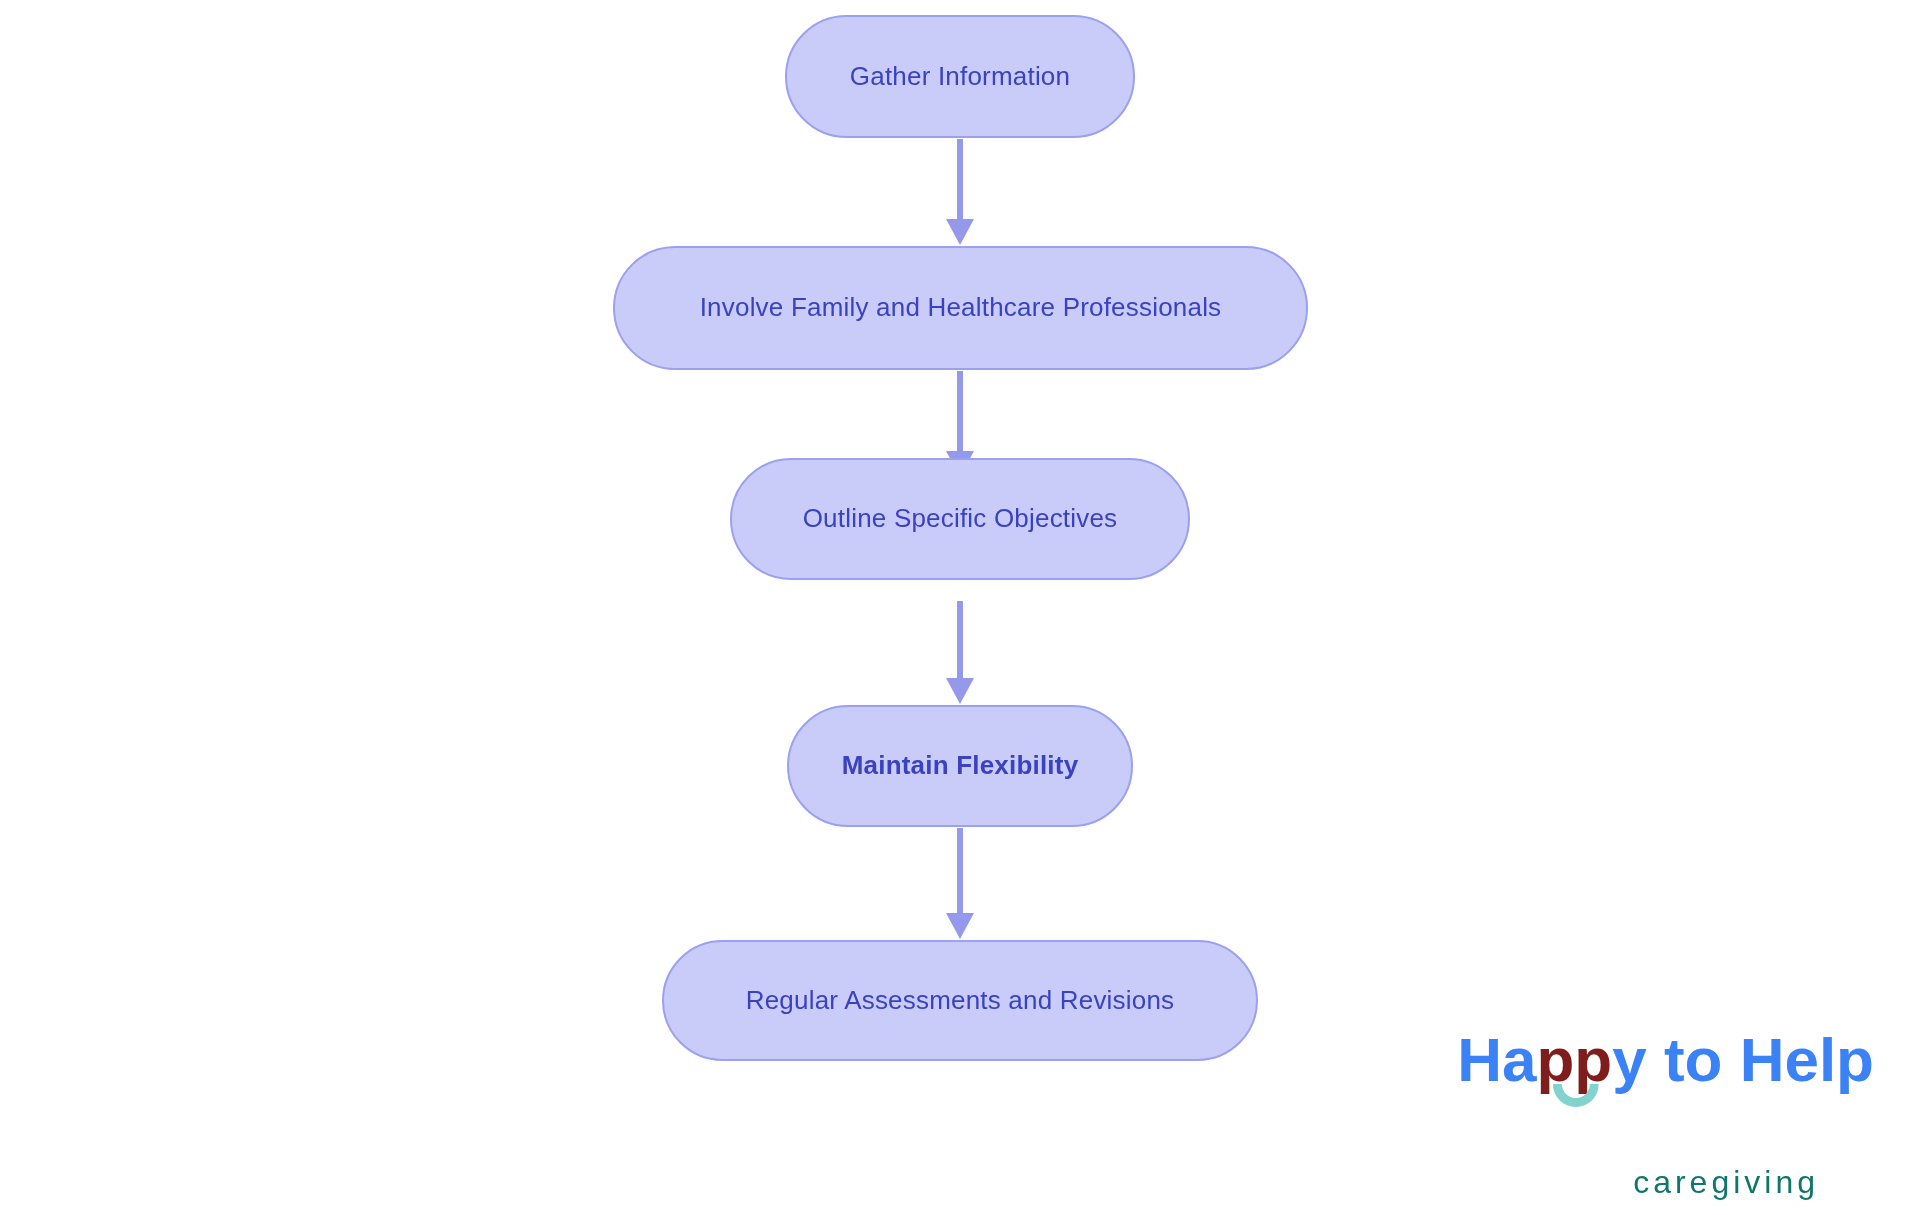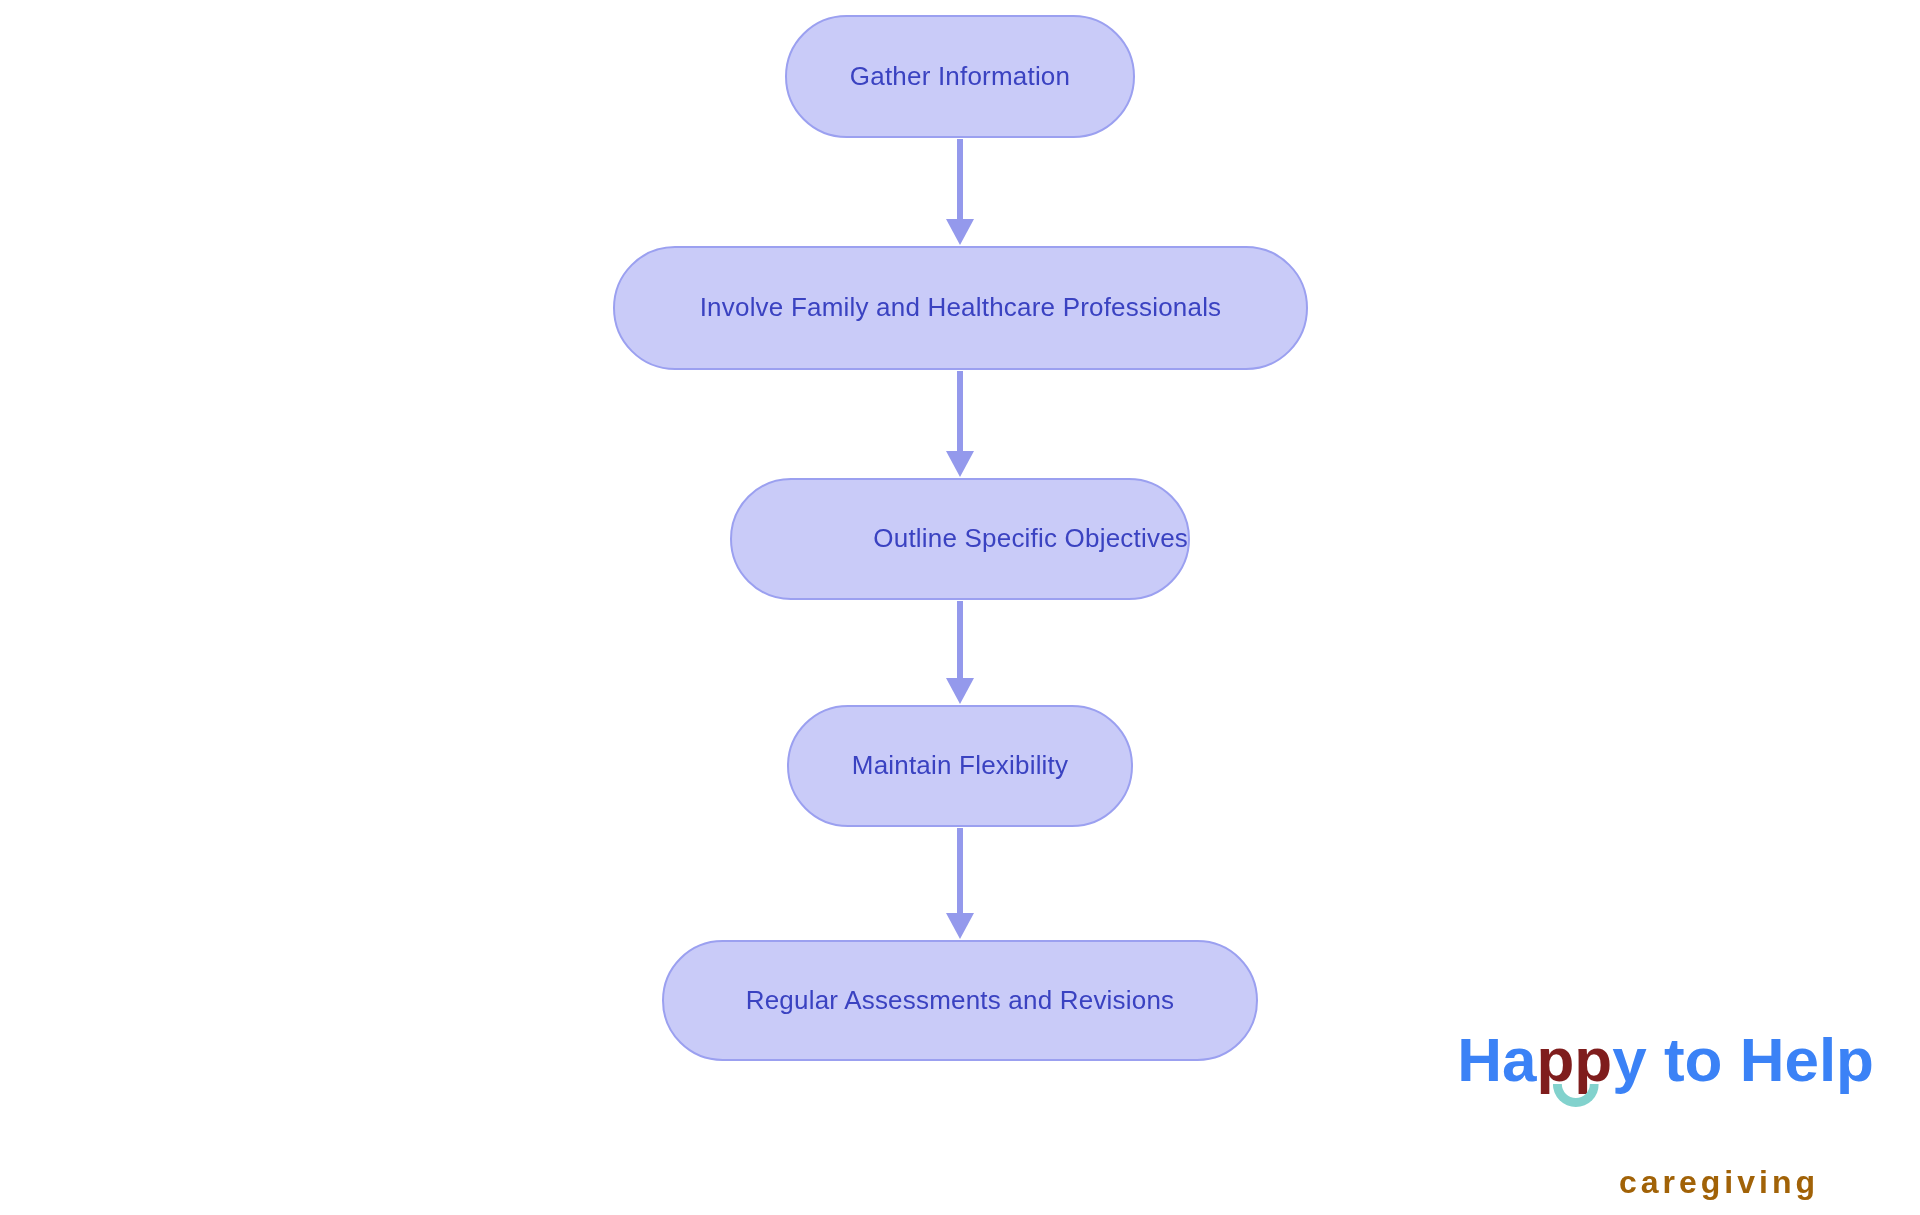--- a/index.html
+++ b/index.html
@@ -25,22 +25,22 @@
     text-align: center;
   }
   .node .node-label {
     color: #3a42c1;
     font-size: 26px;
     letter-spacing: 0.2px;
     line-height: 1.2;
   }
   .n1 { left: 785px; top: 15px;  width: 350px; height: 123px; }
   .n2 { left: 613px; top: 246px; width: 695px; height: 124px; text-align: right; }
-  .n3 { left: 730px; top: 478px; width: 460px; height: 122px; justify-content: flex-end; }
-  .n4 { left: 787px; top: 705px; width: 346px; height: 122px; }
+  .n3 { left: 730px; top: 458px; width: 460px; height: 122px; }
+  .n4 { left: 787px; top: 705px; width: 346px; height: 122px; font-weight: bold; }
   .n5 { left: 662px; top: 940px; width: 596px; height: 121px; align-items: center; }
 
   
   .arrow { position: absolute; left: 946px; width: 28px; }
   .a1 { top: 139px; height: 106px; }
   .a2 { top: 371px; height: 106px; }
   .a3 { top: 601px; height: 103px; }
   .a4 { top: 828px; height: 111px; }
   .arrow .stem {
     position: absolute;
@@ -76,23 +76,23 @@
     top: 57px;
     width: 28px;
     height: 14px;
     border: 9px solid #82d2cd;
     border-top: none;
     border-bottom-left-radius: 23px;
     border-bottom-right-radius: 23px;
     display: block;
   }
   .logo-sub {
-    color: #a16207;
+    color: #0f766e;
     font-size: 32px;
-    font-weight: 700;
+    font-weight: 400;
     letter-spacing: 4px;
     margin-top: 7px;
     padding-right: 55px;
   }
 </style>
 </head>
 <body>
 
 <div class="canvas">
 

